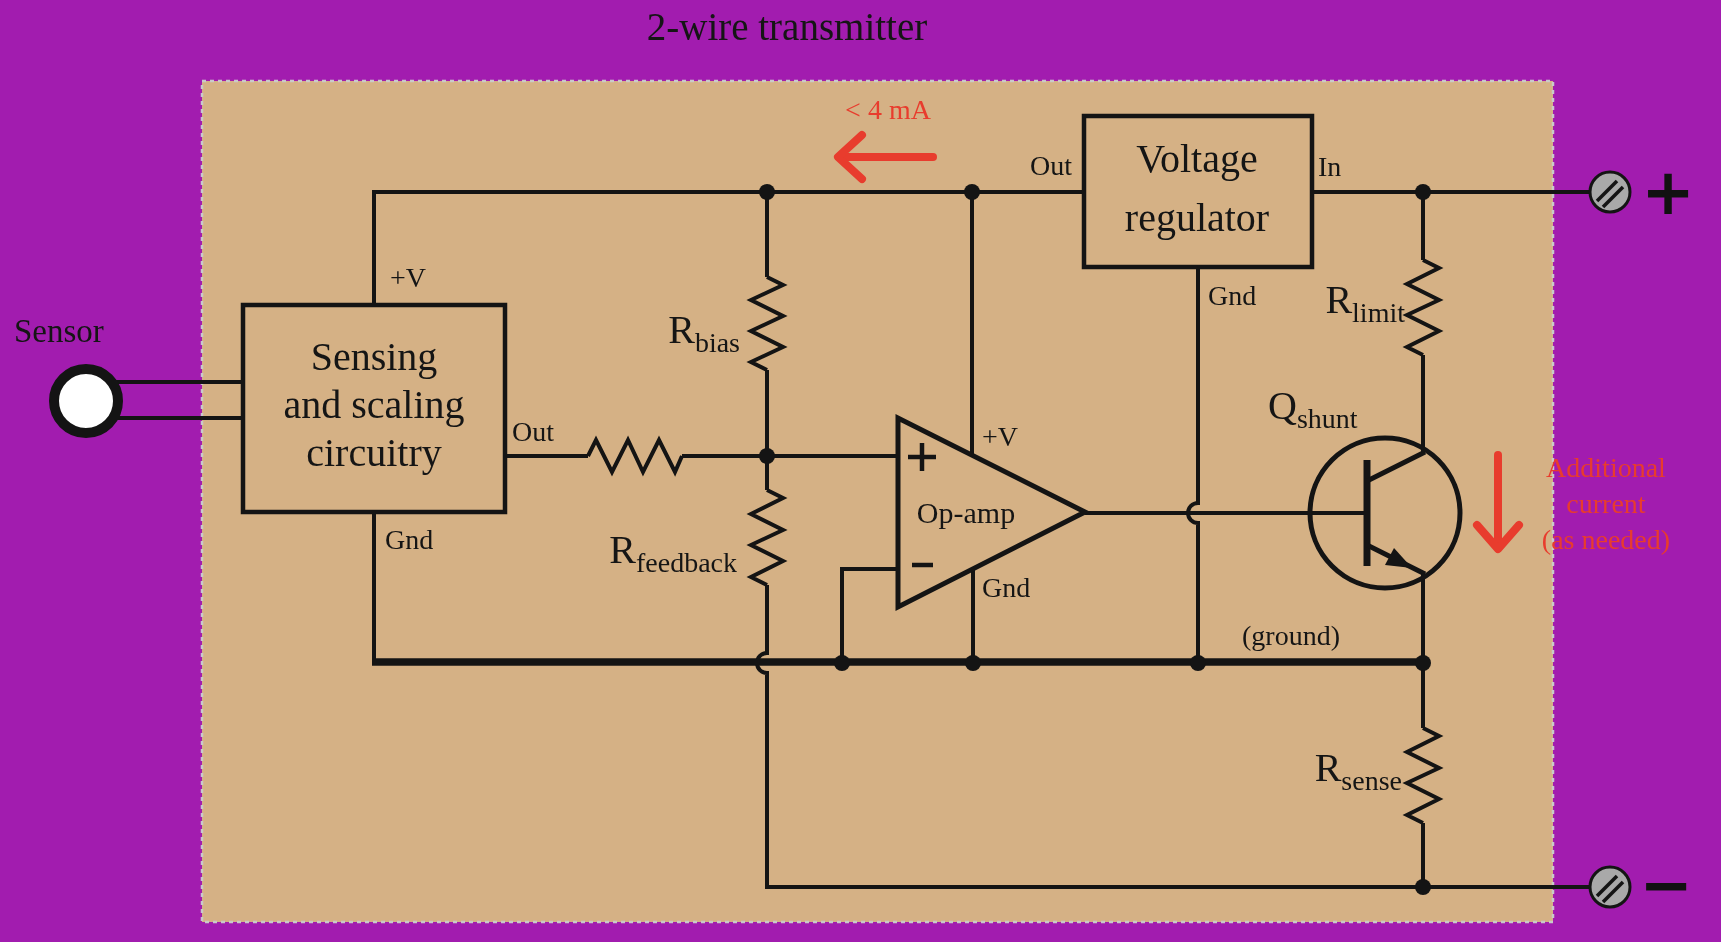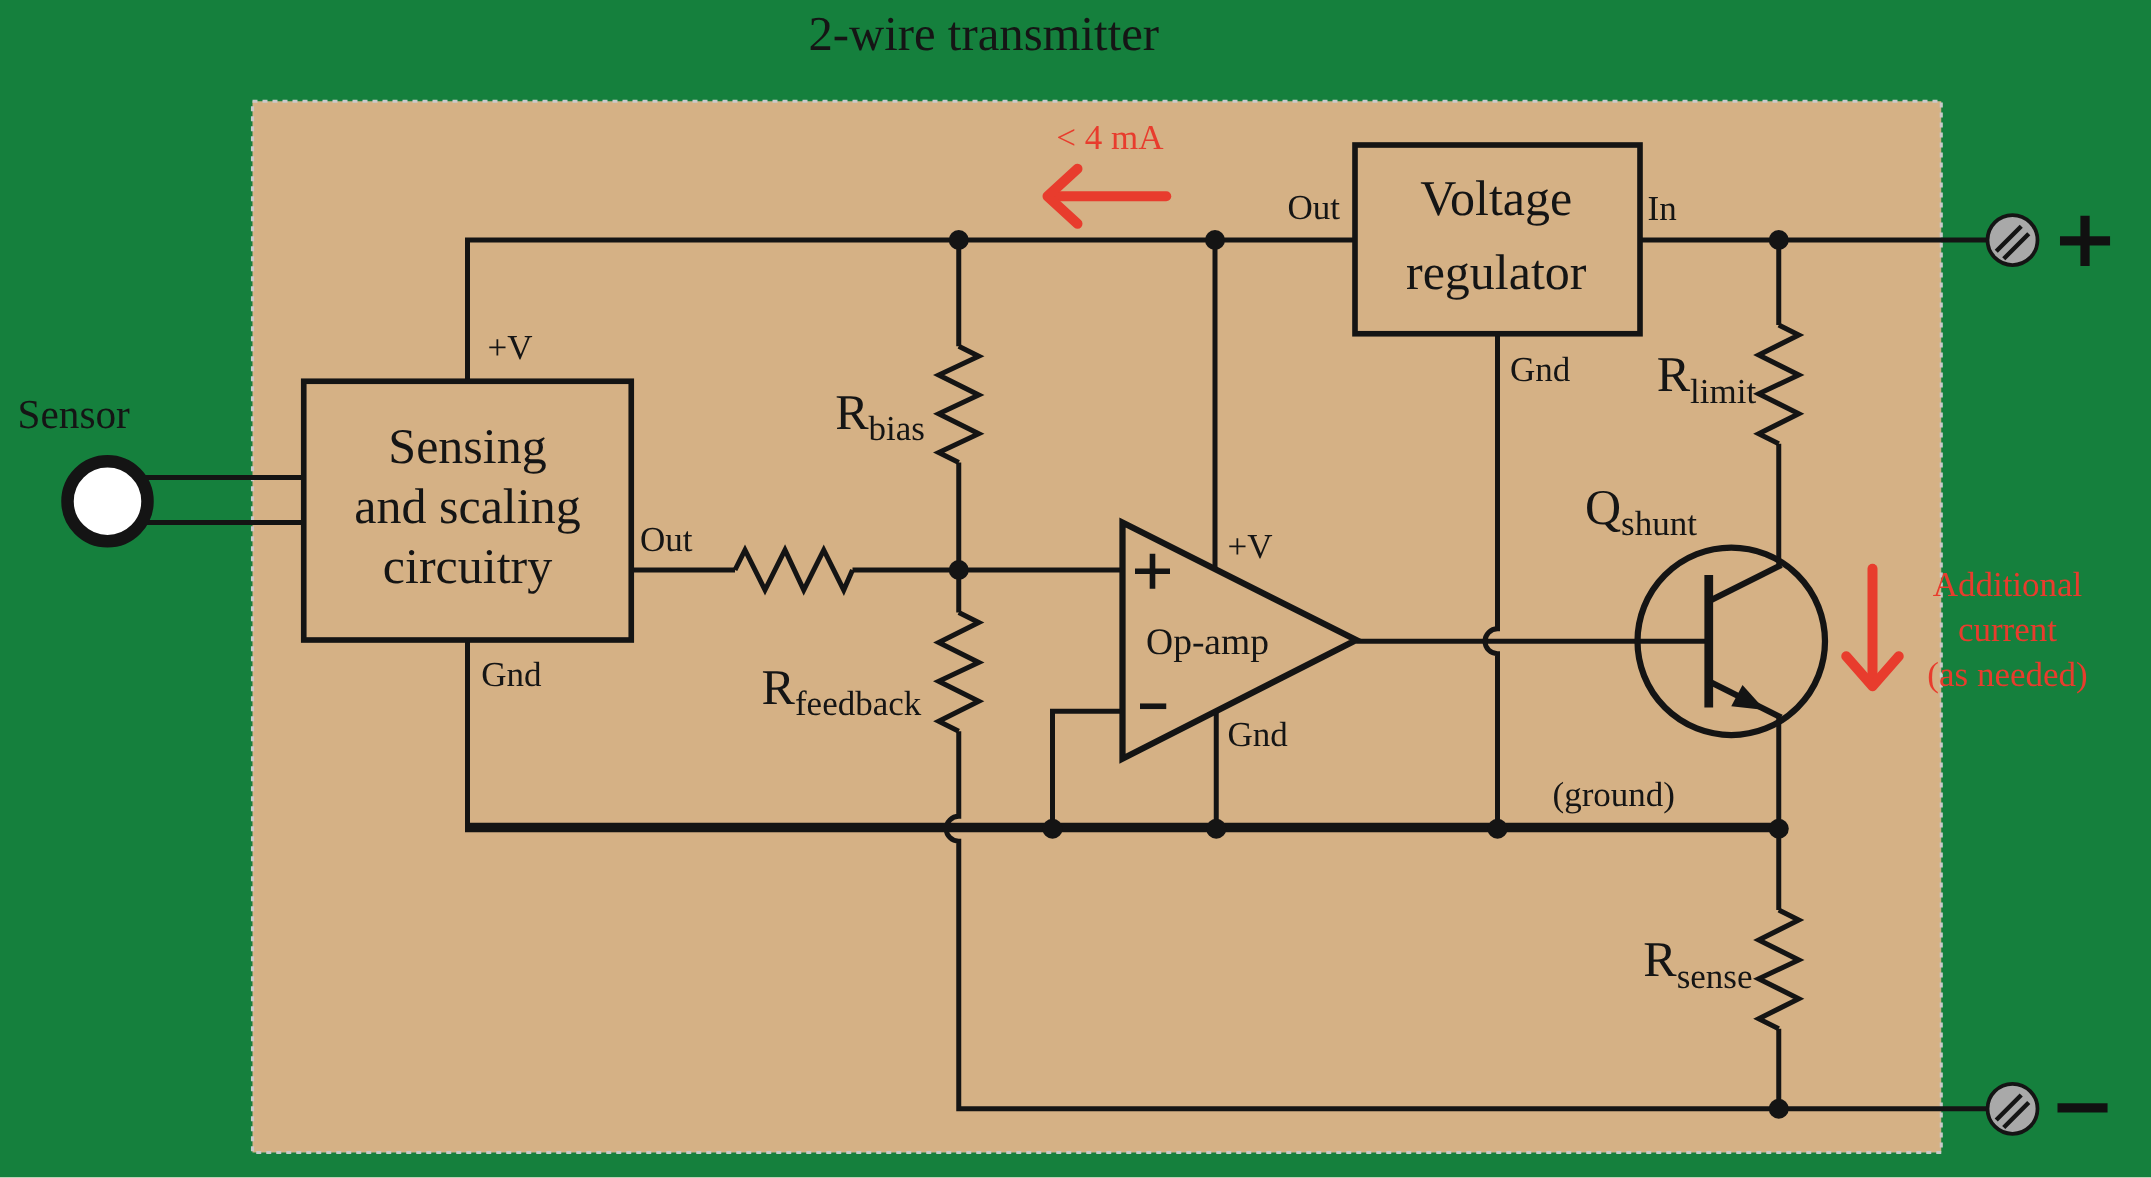--- a/index.html
+++ b/index.html
@@ -1,16 +1,16 @@
 <!DOCTYPE html>
 <html><head>
 <meta charset="utf-8">
 <style>
   html,body{margin:0;padding:0;background:#ffffff;}
-  .stage{width:1721px;height:942px;position:relative;background:#15803d;overflow:hidden;}
+  .stage{width:1721px;height:942px;position:relative;background:#a21caf;overflow:hidden;}
   svg{display:block;}
   svg text{font-family:"Liberation Serif","DejaVu Serif",serif;}
   .wire{stroke:#141414;stroke-width:4;fill:none;}
   .bus{stroke:#141414;stroke-width:7.5;fill:none;}
   .comp{stroke:#141414;stroke-width:4.5;fill:none;}
   .comp5{stroke:#141414;stroke-width:5;fill:none;}
   .dot{fill:#141414;stroke:none;}
   .dark{fill:#151515;}
   .t39{font-size:39px;}
   .t40{font-size:40px;}

